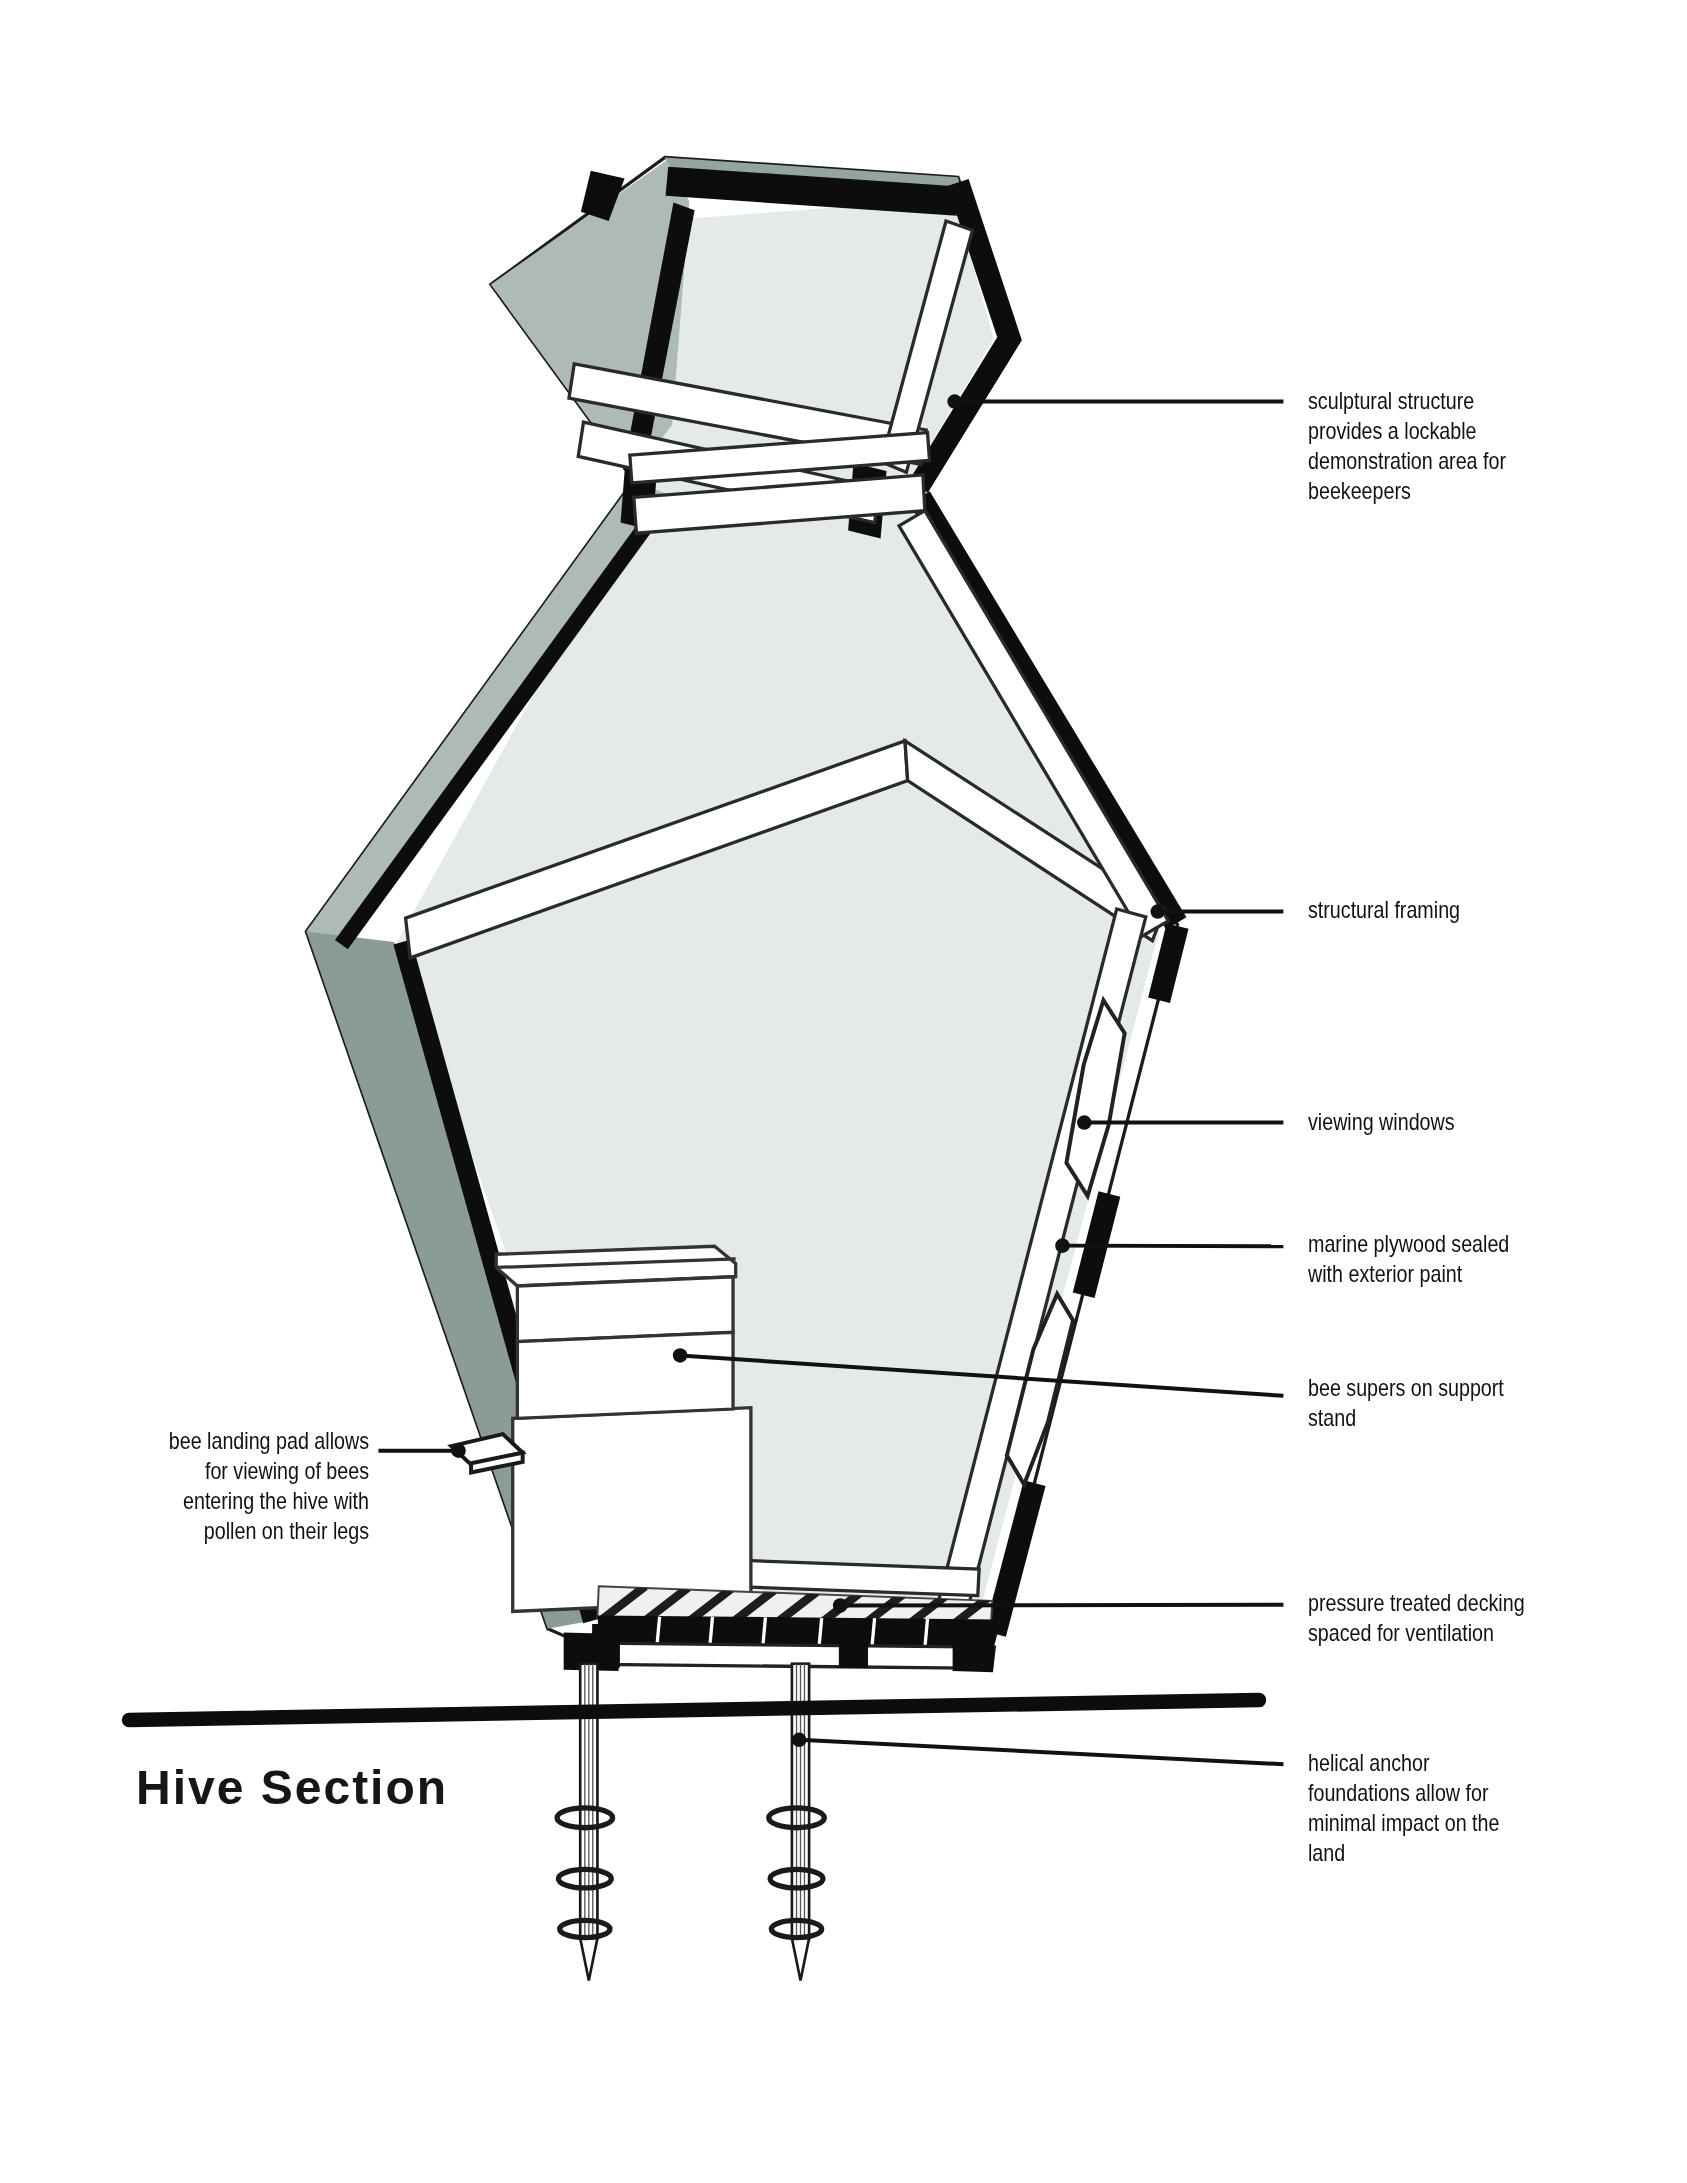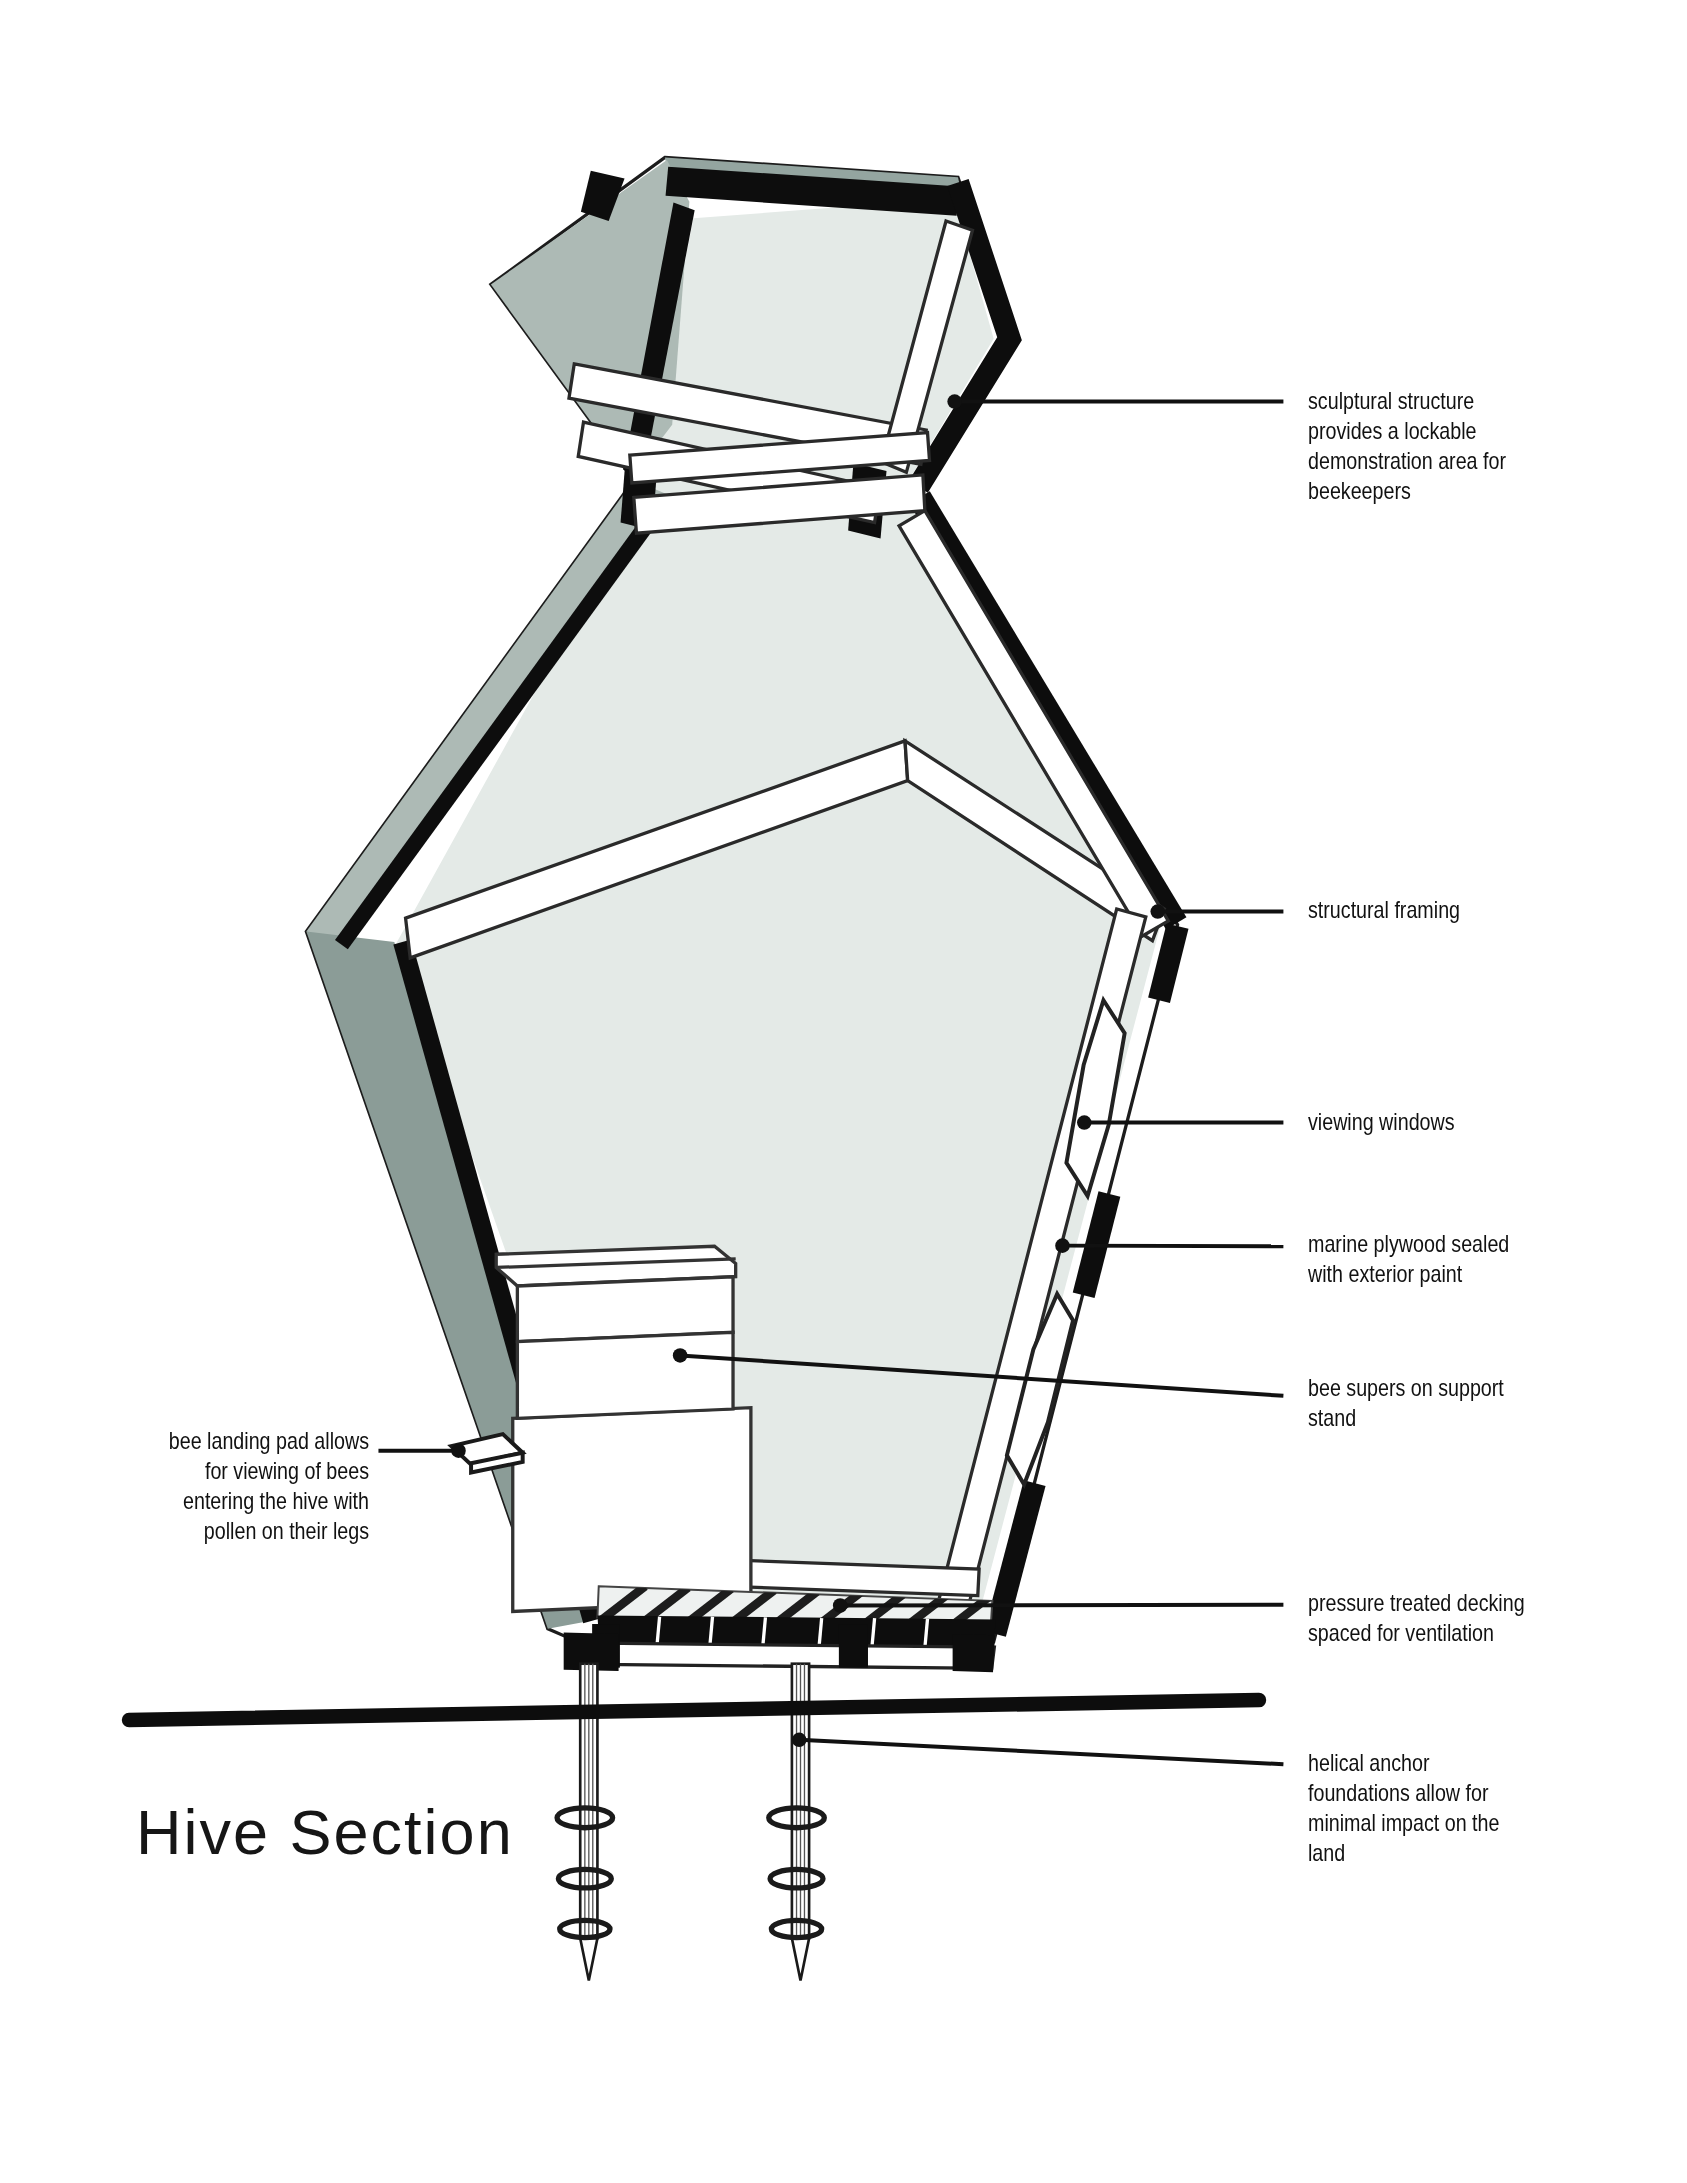--- a/index.html
+++ b/index.html
@@ -2,22 +2,22 @@
 <html style="font-size:10.6px"><head>
 <meta charset="utf-8">
 <style>
   html,body{margin:0;padding:0;background:#ffffff;}
   .page{position:relative;width:1687px;height:2183px;background:#fff;overflow:hidden;
         font-family:"Liberation Sans", sans-serif;}
   .diagram-svg{position:absolute;left:0;top:0;width:1687px;height:2183px;}
   .callout-label{position:absolute;font-size:24px;line-height:30px;color:#111;
         transform:scaleX(.82);transform-origin:0 0;white-space:nowrap;}
   .callout-label.right-align{text-align:right;transform-origin:100% 0;white-space:nowrap;}
-  .page-title{position:absolute;left:136px;top:1755px;font-size:63px;line-height:66px;
-        letter-spacing:2px;color:#161616;font-weight:400;margin-top:44px;}
+  .page-title{position:absolute;left:136px;top:1755px;font-size:48px;line-height:66px;
+        letter-spacing:2px;color:#161616;font-weight:700;}
   .lbl-line{display:block;}
 </style>
 </head>
 <body>
 
 <div class="page">
 
   <svg class="diagram-svg" viewBox="0 0 2550 3300">
     <defs>
       <clipPath id="slatClip">

